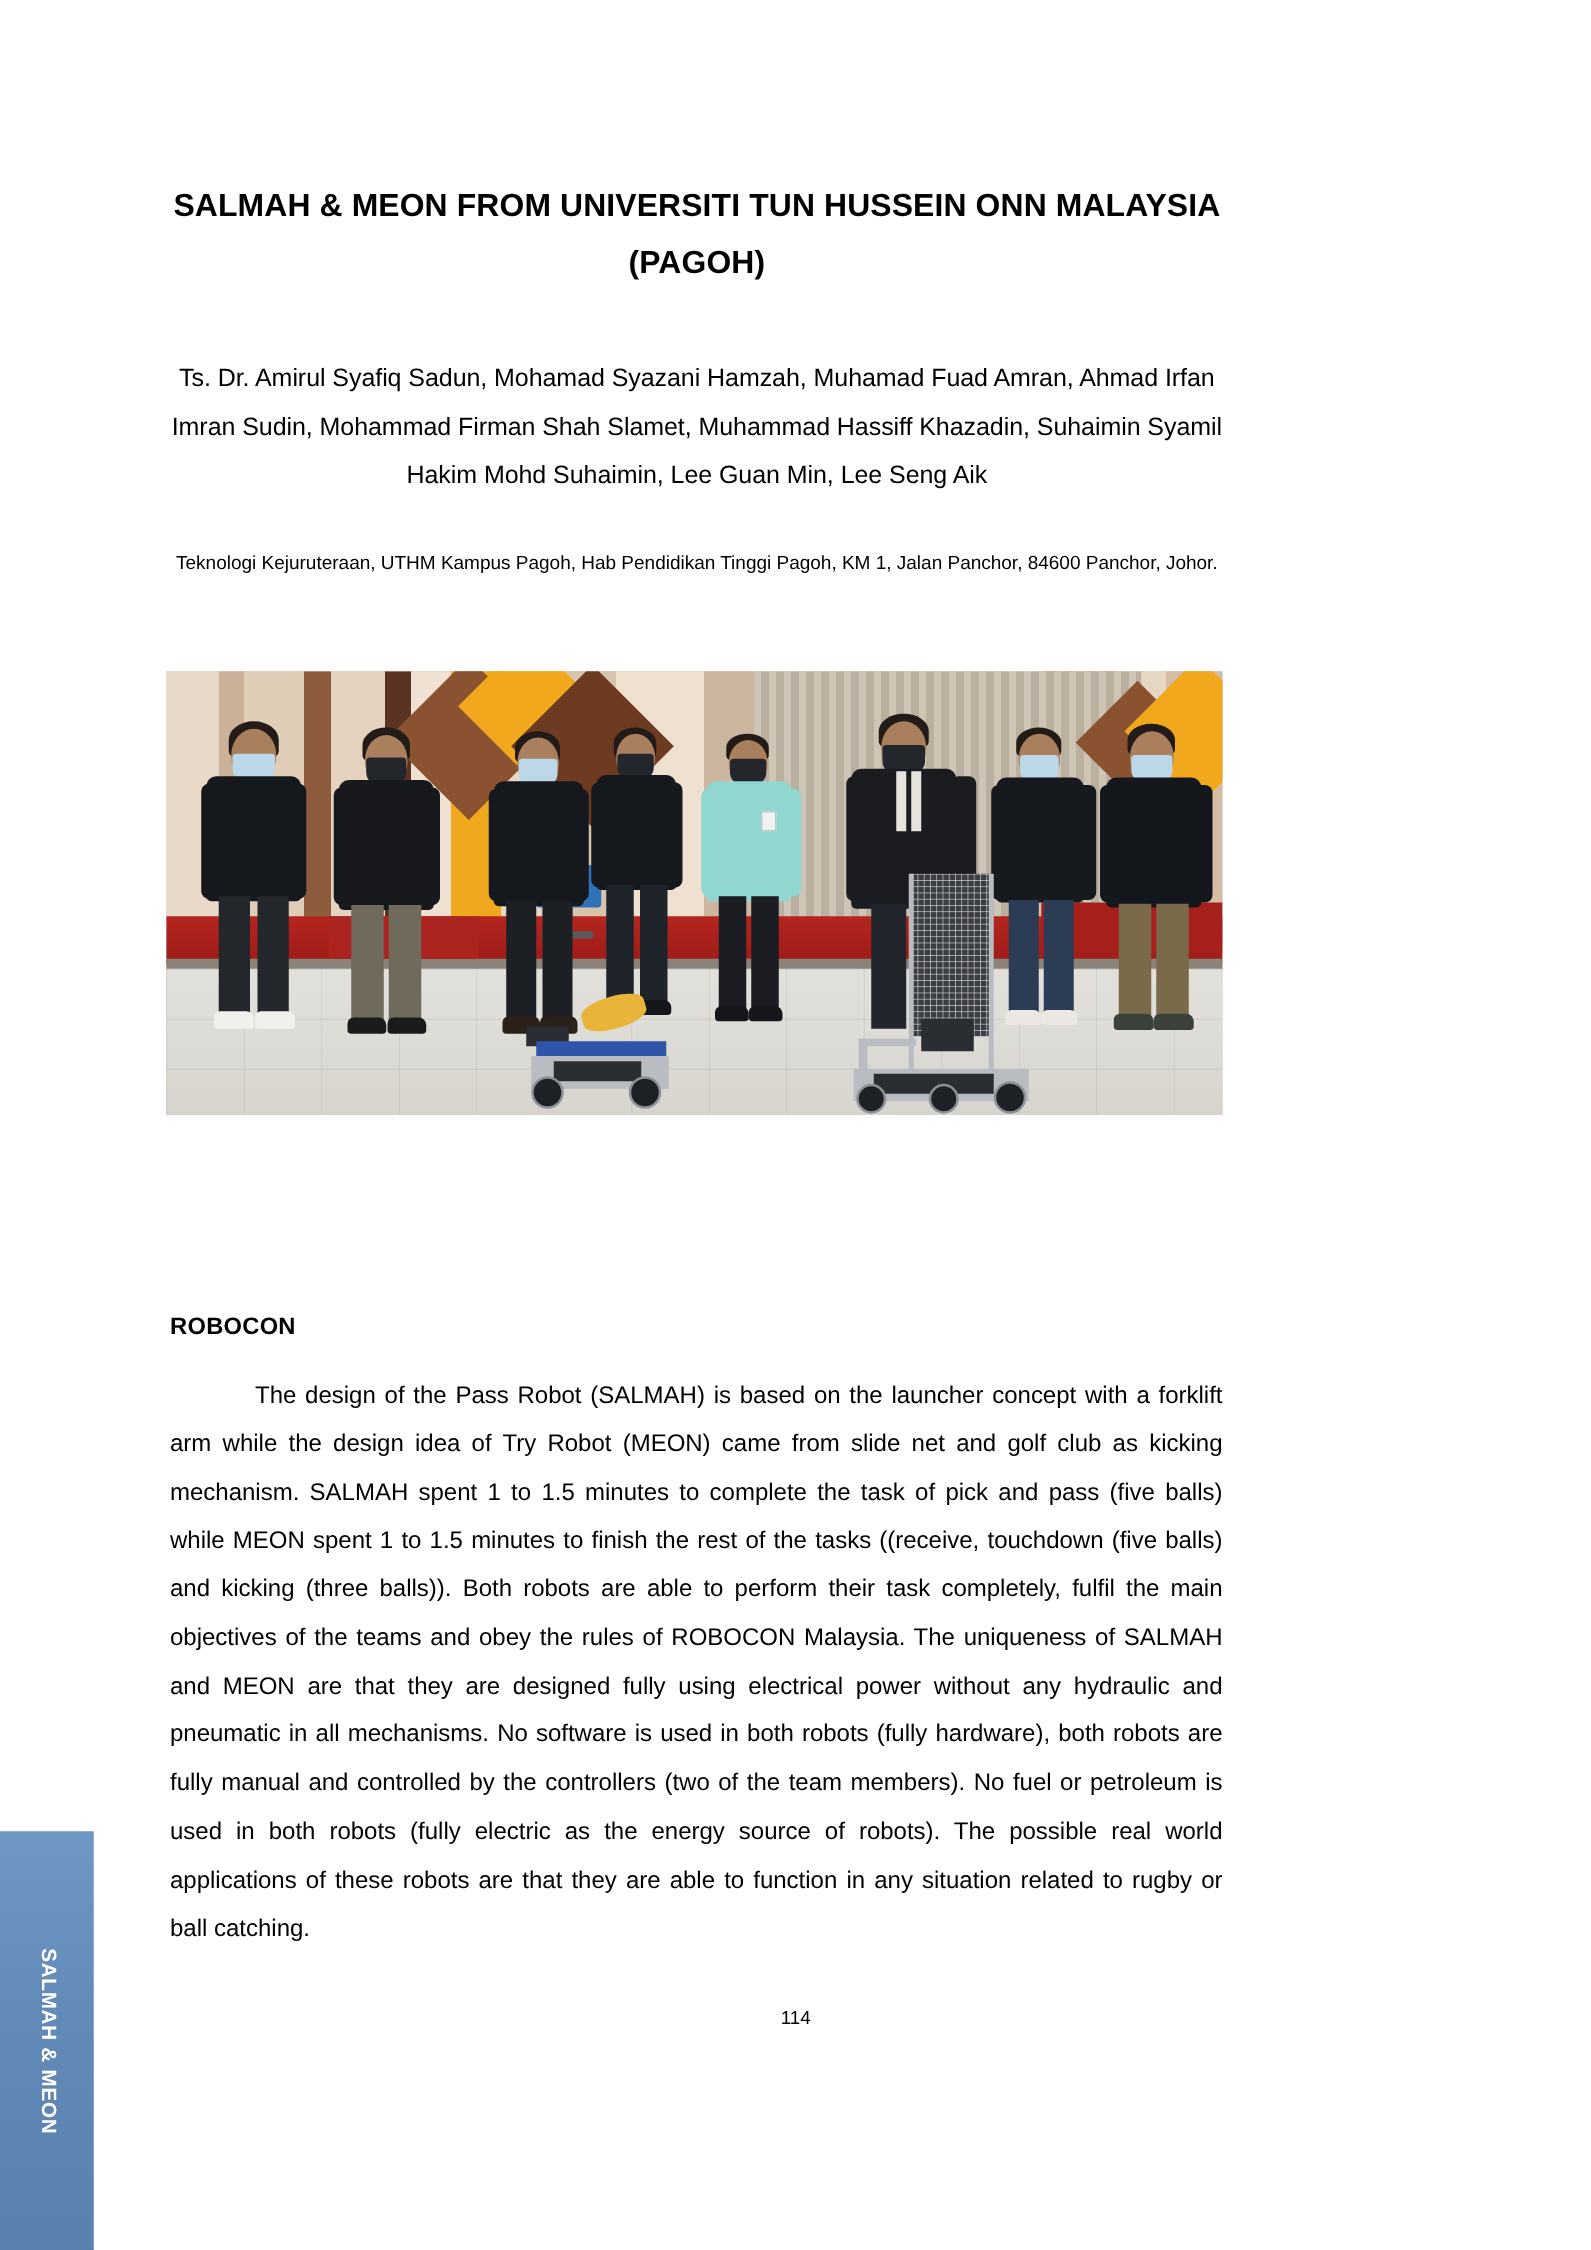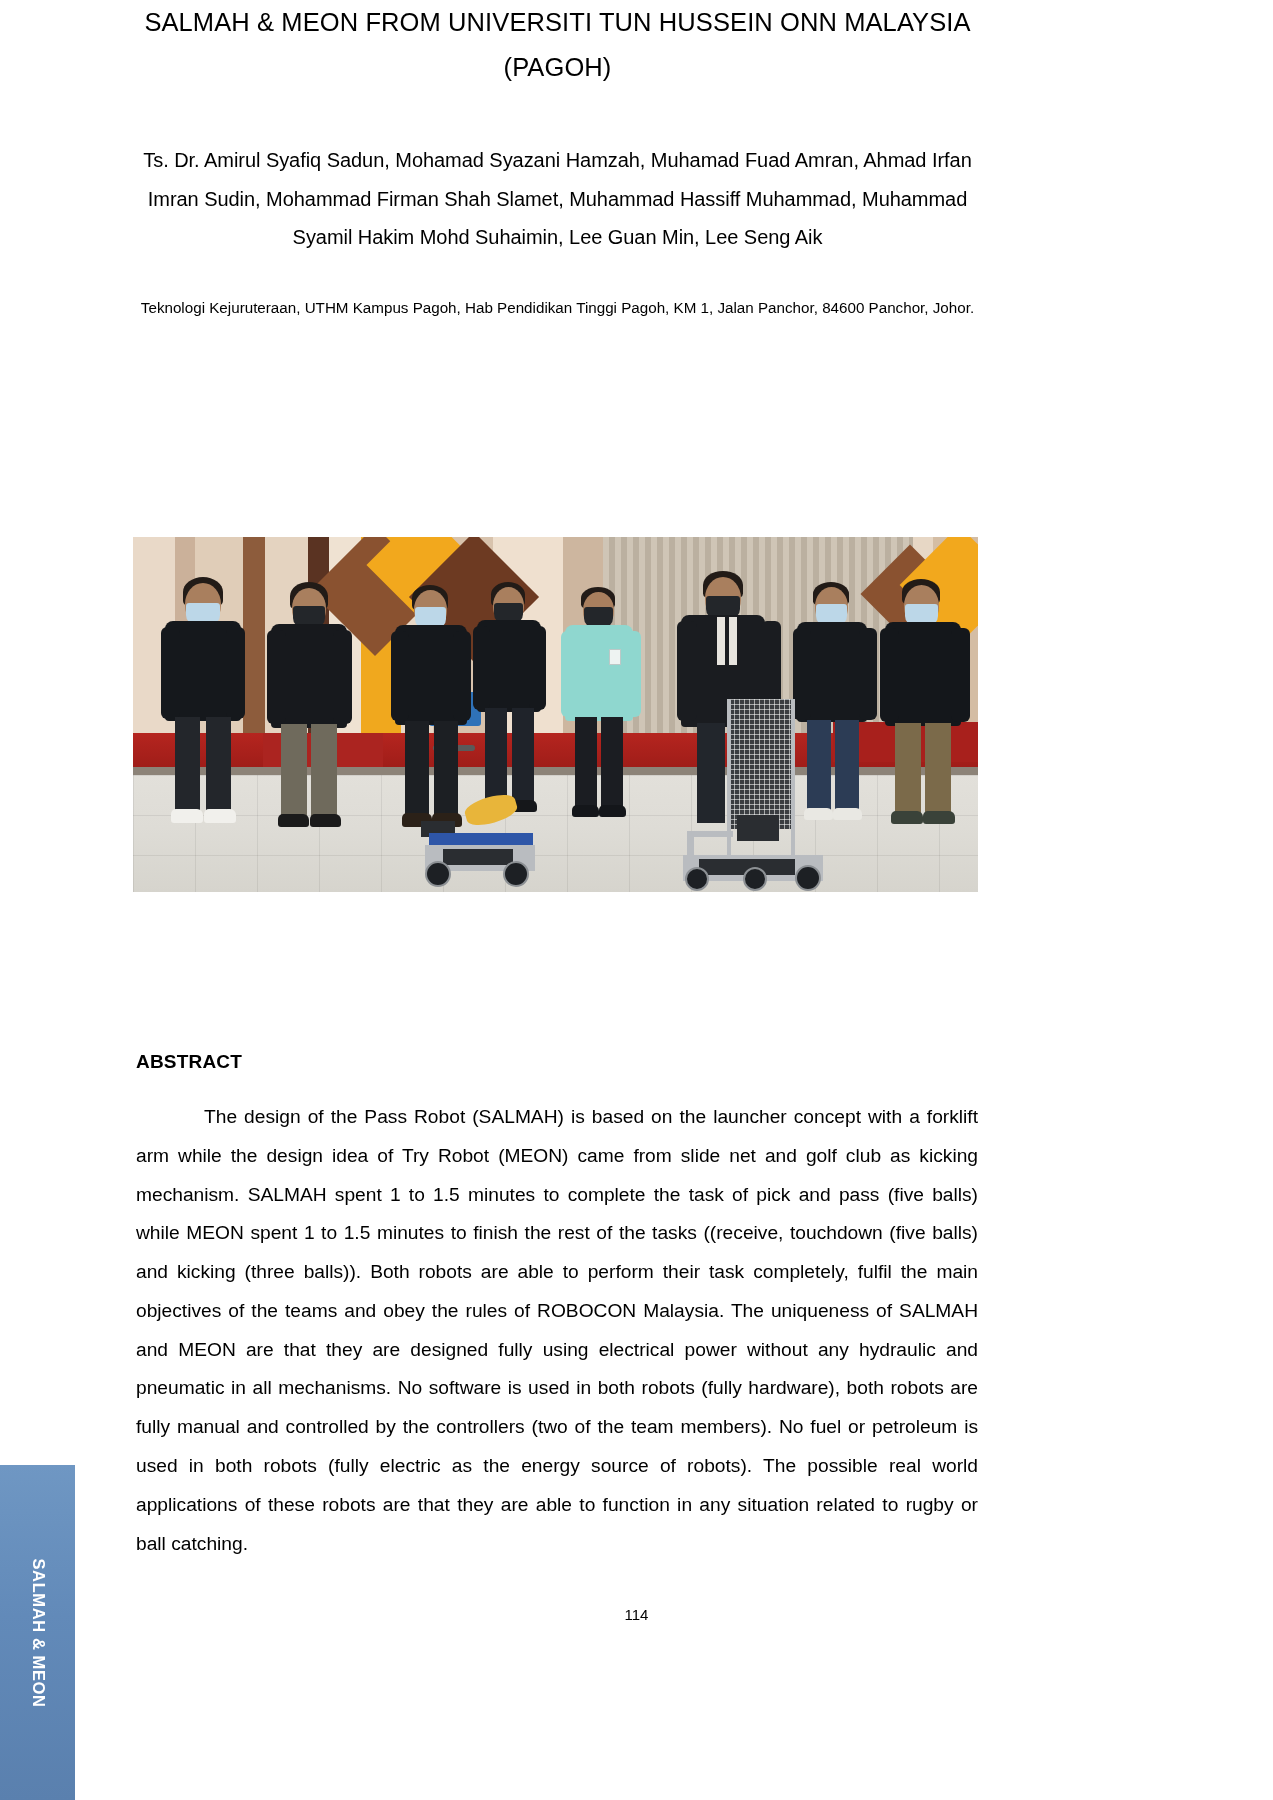--- a/index.html
+++ b/index.html
@@ -50,23 +50,24 @@
   }
   .content {
     position: absolute;
     left: 135px;
     top: 0;
     width: 845px;
   }
 
   .doc-title {
     margin: 0;
+    padding-top: 143px;
     text-align: center;
     font-size: 25.5px;
-    font-weight: normal;
+    font-weight: bold;
     line-height: 1.75;
     letter-spacing: 0.1px;
   }
 
   .authors {
     margin: 0;
     padding-top: 52px;
     text-align: center;
     font-size: 20px;
     line-height: 1.92;
@@ -236,21 +237,21 @@
 <div class="page">
 
   <div class="side-tab">
     <span class="side-tab-label">SALMAH &amp; MEON</span>
   </div>
 
   <div class="content">
 
     <h1 class="doc-title">SALMAH &amp; MEON FROM UNIVERSITI TUN HUSSEIN ONN MALAYSIA (PAGOH)</h1>
 
-    <p class="authors">Ts. Dr. Amirul Syafiq Sadun, Mohamad Syazani Hamzah, Muhamad Fuad Amran, Ahmad Irfan Imran Sudin, Mohammad Firman Shah Slamet, Muhammad Hassiff Muhammad, Muhammad Syamil Hakim Mohd Suhaimin, Lee Guan Min, Lee Seng Aik</p>
+    <p class="authors">Ts. Dr. Amirul Syafiq Sadun, Mohamad Syazani Hamzah, Muhamad Fuad Amran, Ahmad Irfan Imran Sudin, Mohammad Firman Shah Slamet, Muhammad Hassiff Khazadin, Suhaimin Syamil Hakim Mohd Suhaimin, Lee Guan Min, Lee Seng Aik</p>
 
     <p class="affiliation">Teknologi Kejuruteraan, UTHM Kampus Pagoh, Hab Pendidikan Tinggi Pagoh, KM 1, Jalan Panchor, 84600 Panchor, Johor.</p>
   </div>
 
   <div class="photo-wrap">
     <div class="photo">
 
       <div class="ph-layer wall"></div>
       <div class="ph-layer curtain"></div>
 
@@ -405,19 +406,19 @@
         <div class="rb-frame" style="left:2px; top:156px; width:140px; height:26px;"></div>
         <div class="rb-dark" style="left:18px; top:160px; width:96px; height:16px;"></div>
         <div class="rb-wheel" style="left:4px; top:168px; width:24px; height:24px;"></div>
         <div class="rb-wheel" style="left:62px; top:168px; width:24px; height:24px;"></div>
         <div class="rb-wheel" style="left:114px; top:166px; width:26px; height:26px;"></div>
       </div>
 
     </div>
   </div>
 
-  <div class="abstract-head">ABSTRACT</div>
+  <div class="abstract-head">ROBOCON</div>
 
   <div class="abstract-body">The design of the Pass Robot (SALMAH) is based on the launcher concept with a forklift arm while the design idea of Try Robot (MEON) came from slide net and golf club as kicking mechanism. SALMAH spent 1 to 1.5 minutes to complete the task of pick and pass (five balls) while MEON spent 1 to 1.5 minutes to finish the rest of the tasks ((receive, touchdown (five balls) and kicking (three balls)). Both robots are able to perform their task completely, fulfil the main objectives of the teams and obey the rules of ROBOCON Malaysia. The uniqueness of SALMAH and MEON are that they are designed fully using electrical power without any hydraulic and pneumatic in all mechanisms. No software is used in both robots (fully hardware), both robots are fully manual and controlled by the controllers (two of the team members). No fuel or petroleum is used in both robots (fully electric as the energy source of robots). The possible real world applications of these robots are that they are able to function in any situation related to rugby or ball catching.</div>
 
   <div class="page-number">114</div>
 
 </div>
 
 </body></html>

